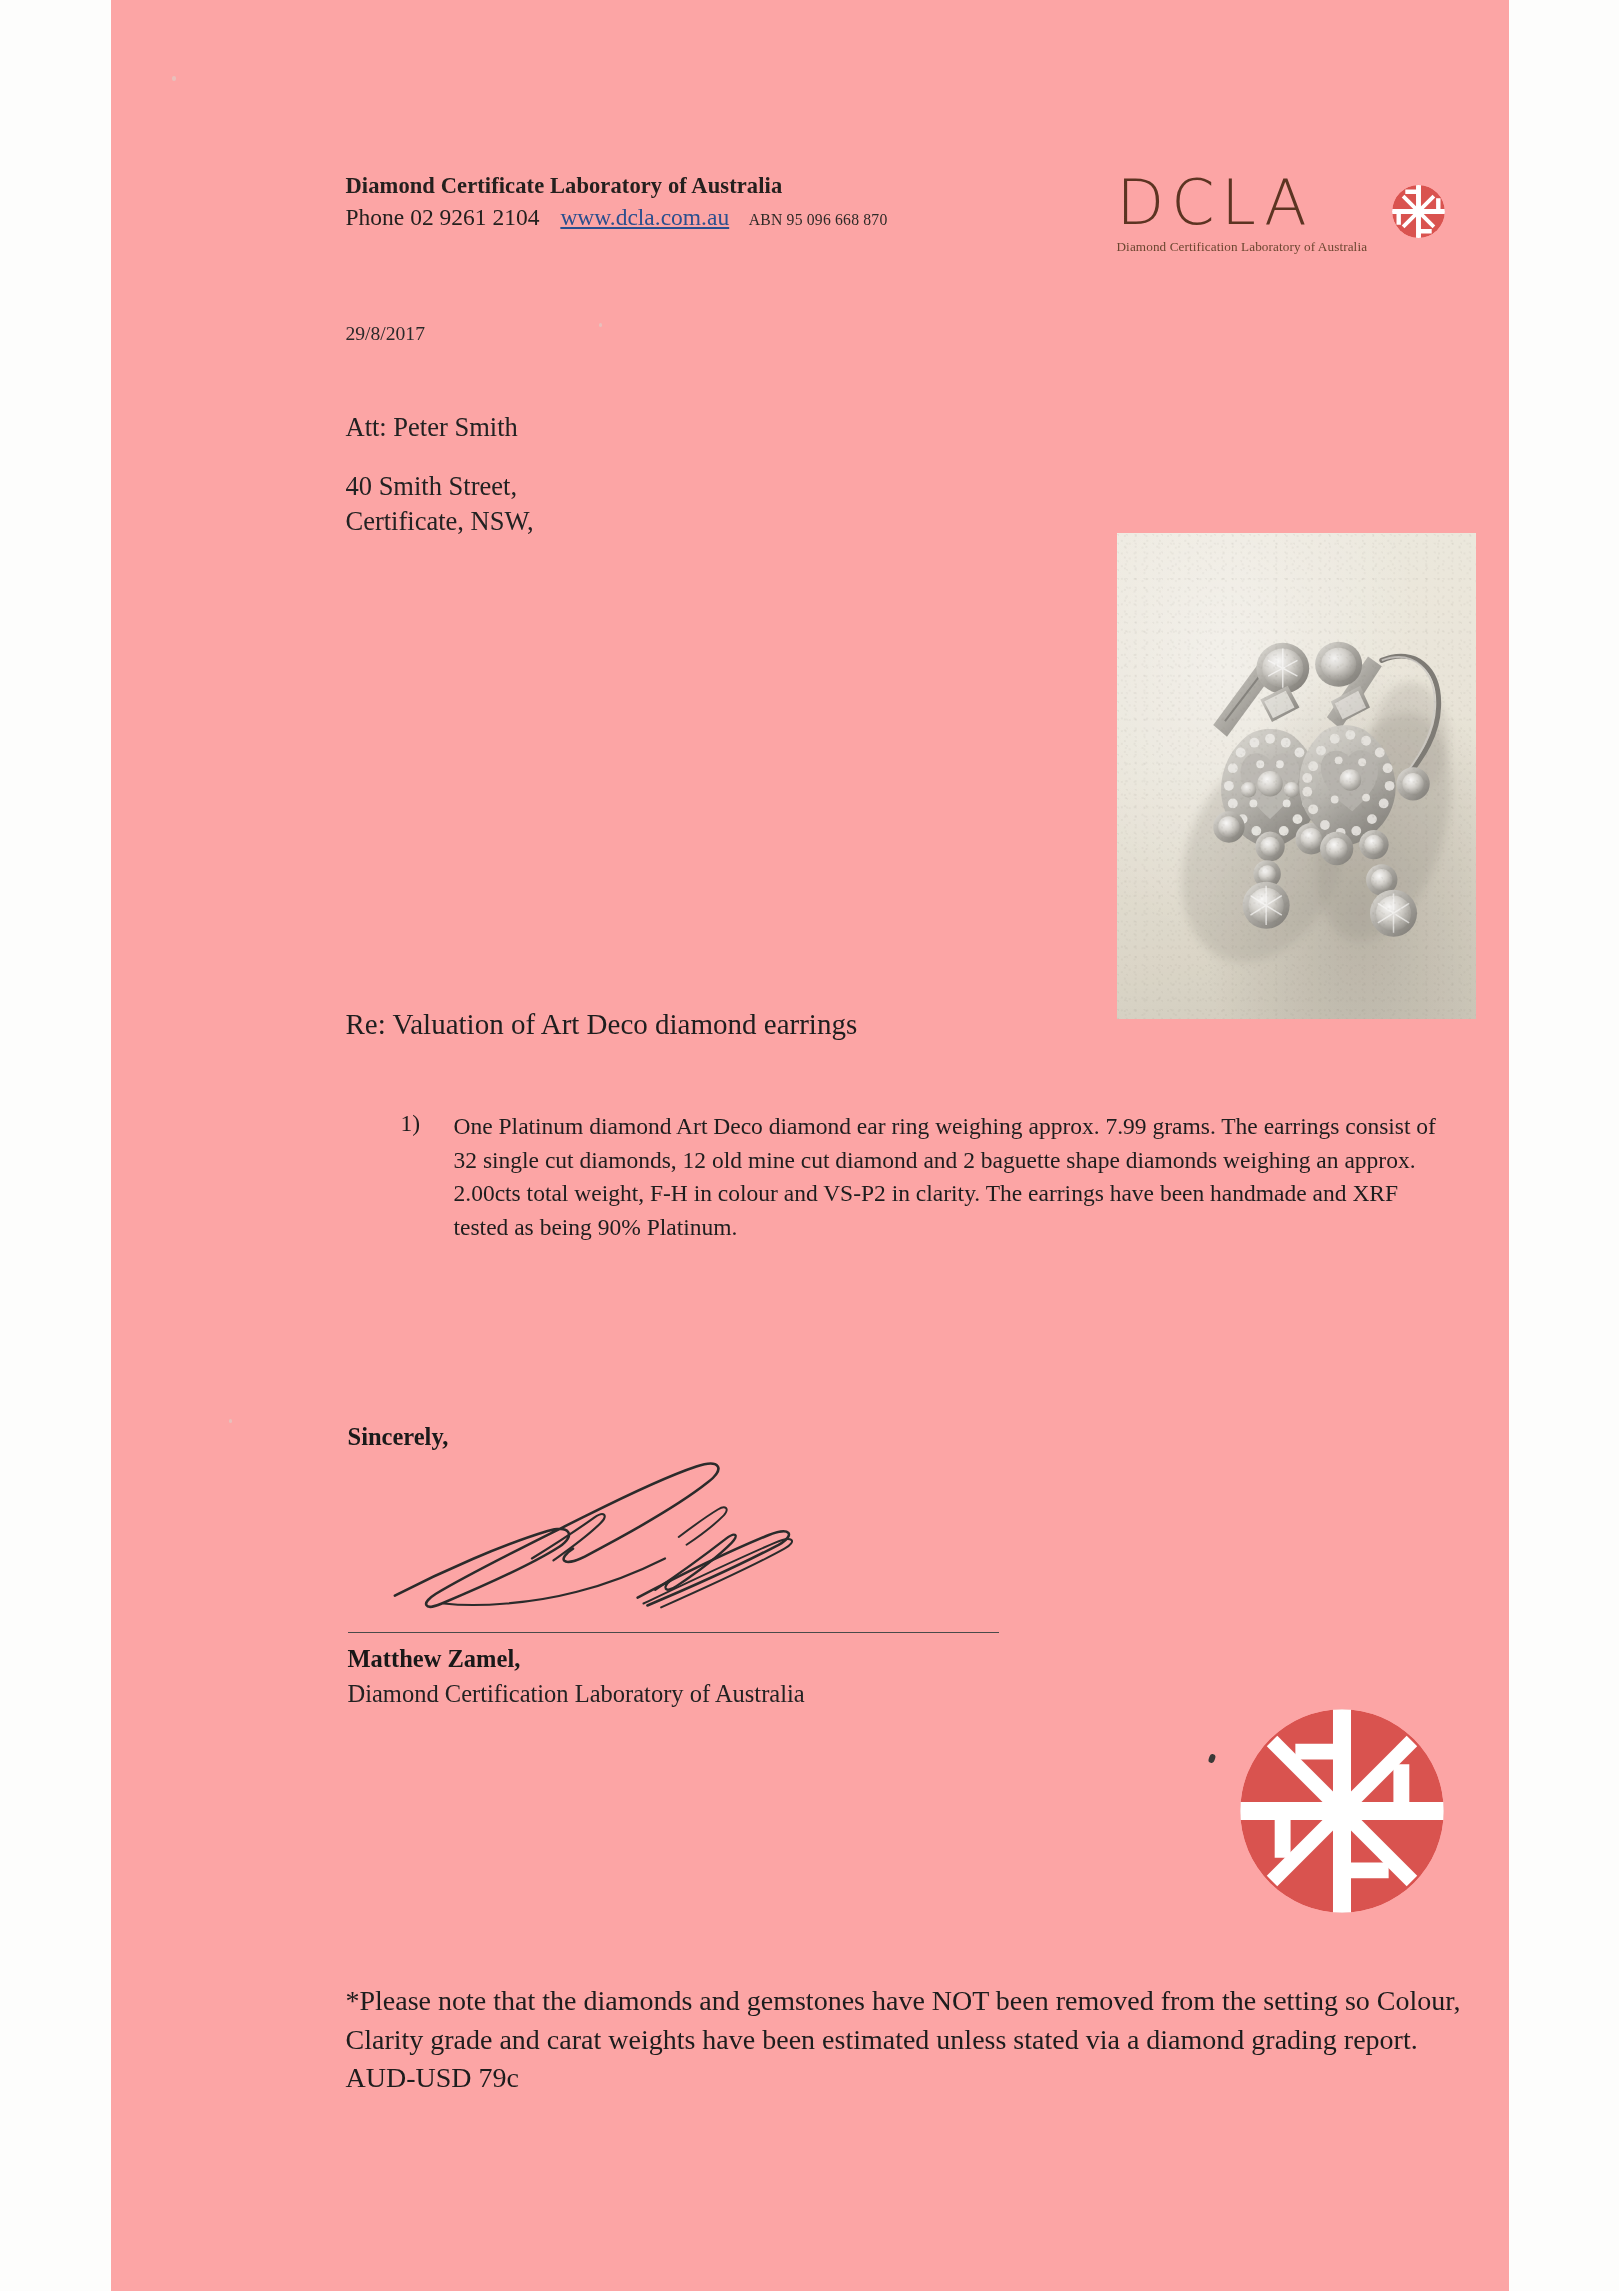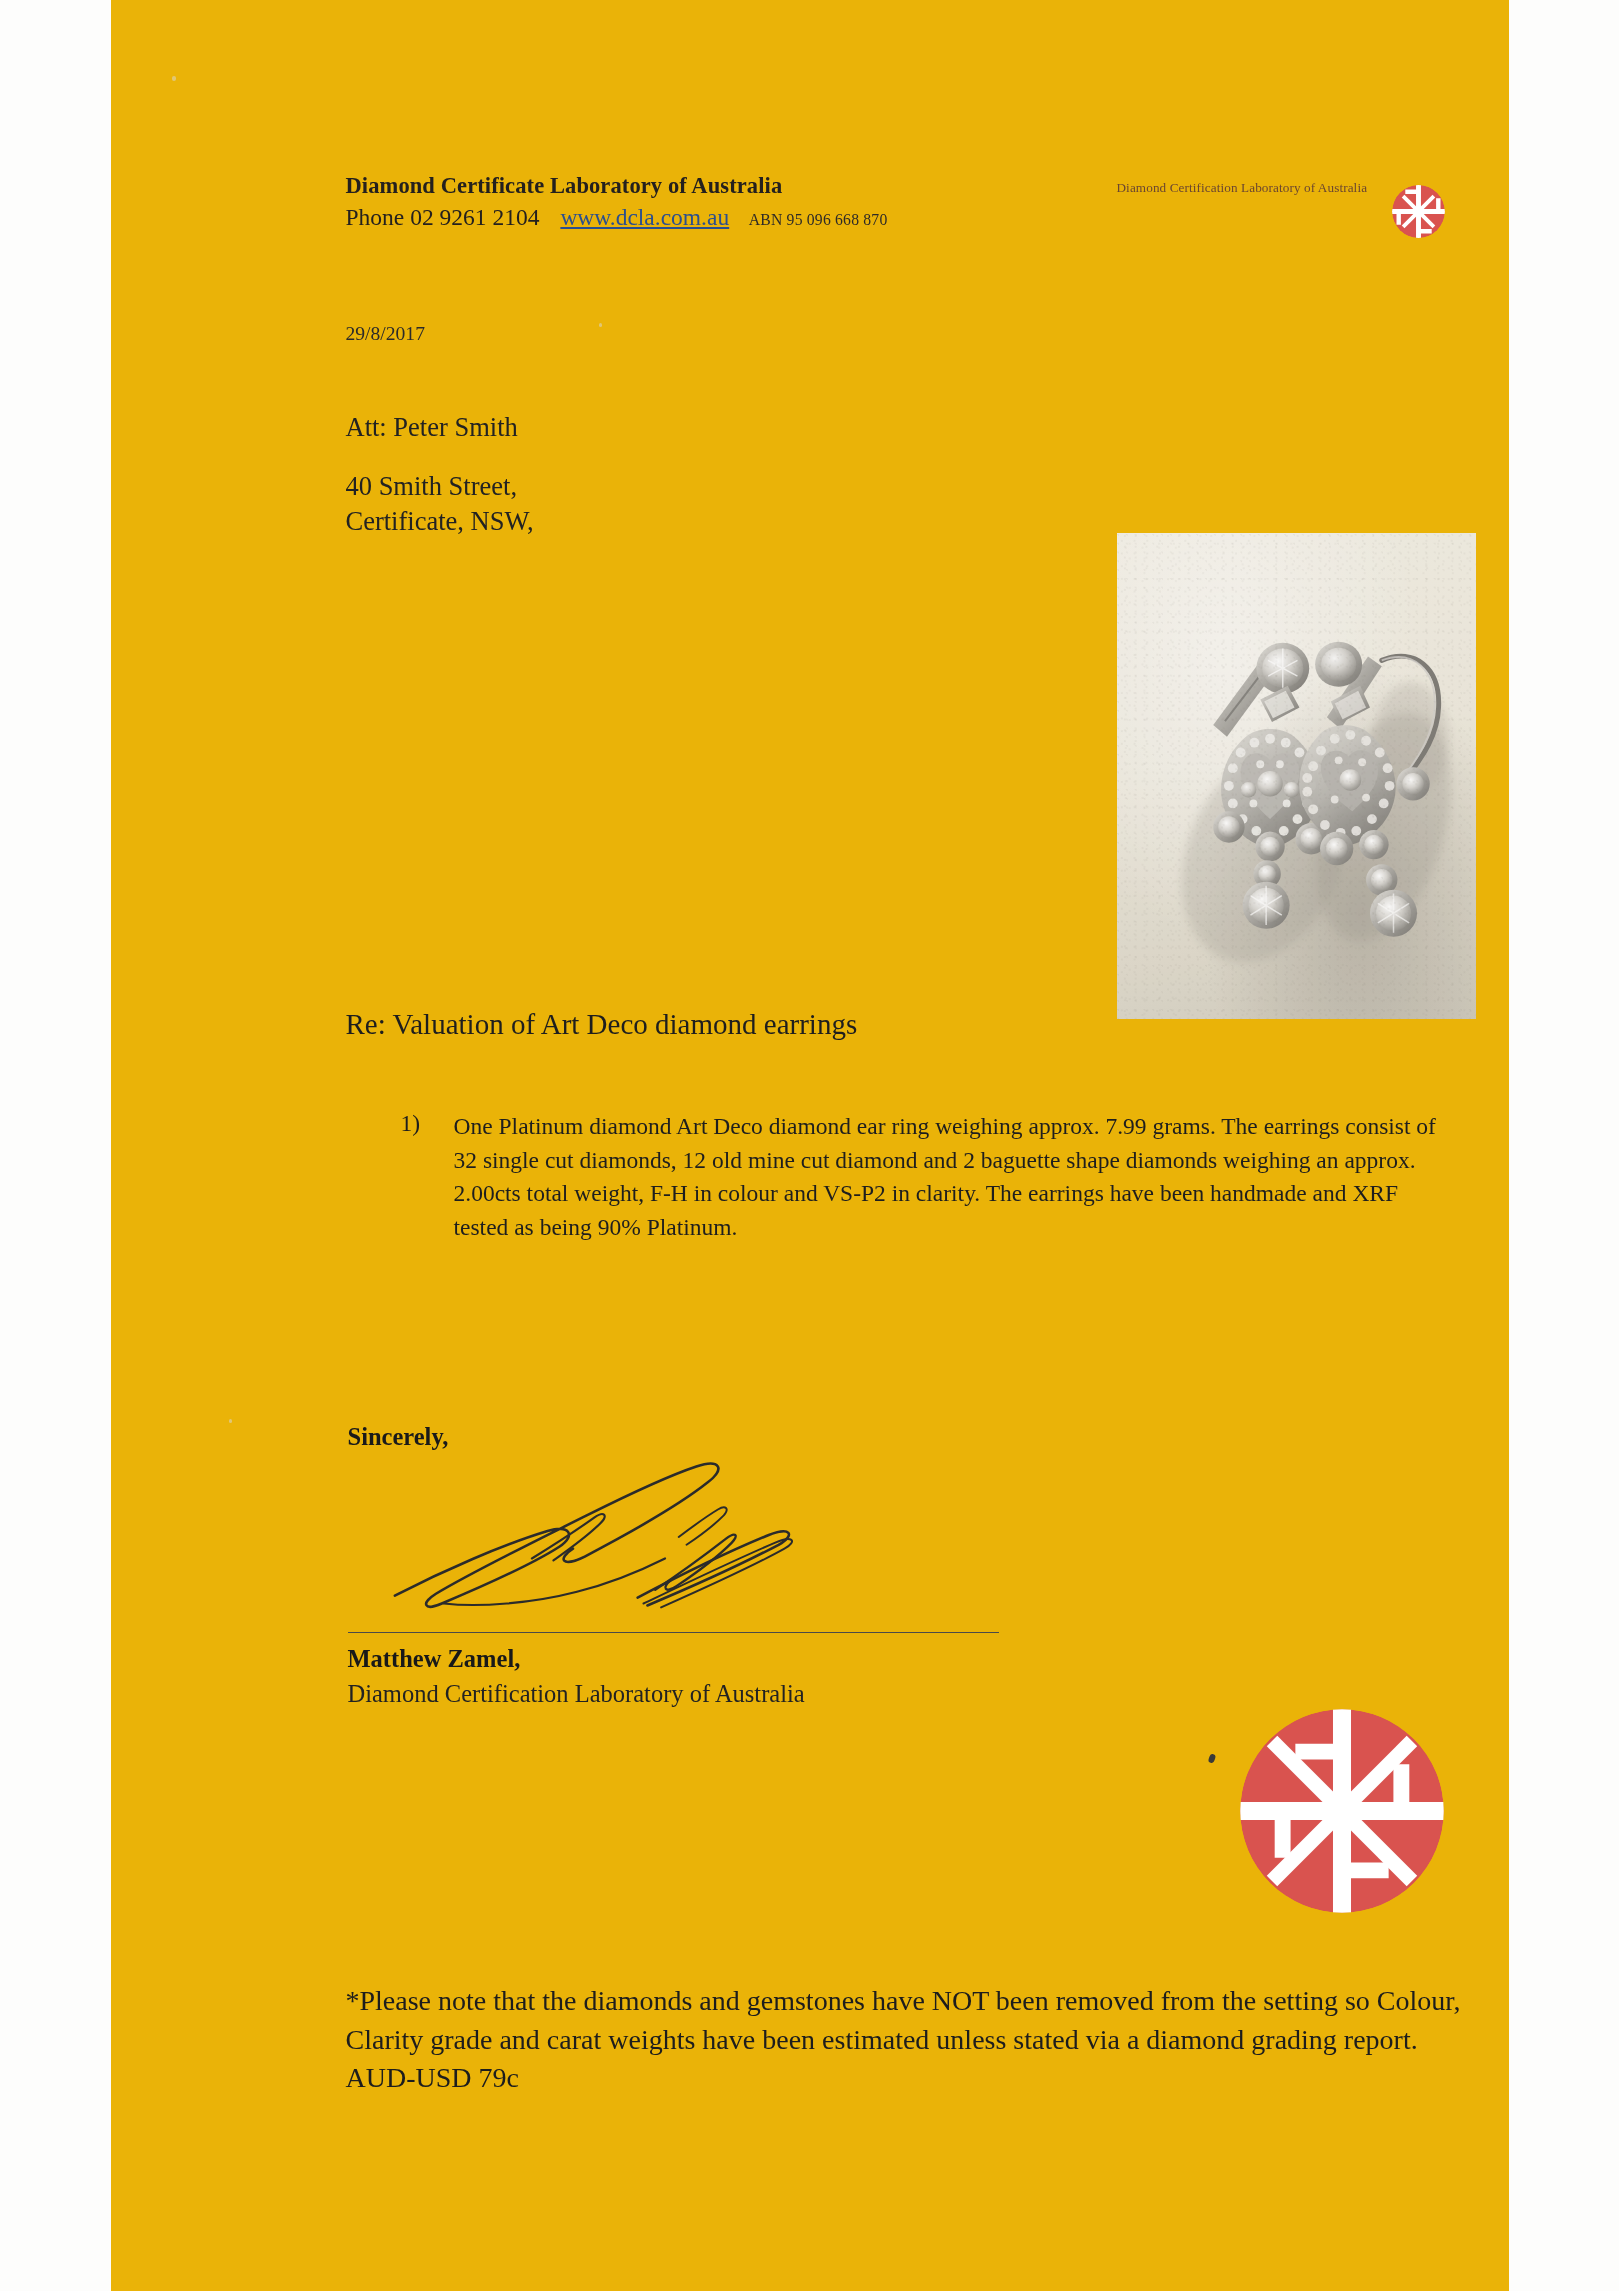--- a/index.html
+++ b/index.html
@@ -10,21 +10,21 @@
   }
   body {
     font-family: "Liberation Serif", serif;
     color: #1b1b1b;
   }
   #page {
     position: relative;
     width: 1398px;
     height: 2292px;
     margin: 0 auto;
-    background: #eab308;
+    background: #fca5a5;
     overflow: hidden;
   }
 
   
   .speck {
     position: absolute;
     background: #d8d5cd;
     border-radius: 50%;
     opacity: .55;
     pointer-events: none;
@@ -283,20 +283,21 @@
   <div class="hdr-left">
     <div class="hdr-company">Diamond Certificate Laboratory of Australia</div>
     <div class="hdr-line2">
       <span class="hdr-phone">Phone 02 9261 2104</span>
       <span class="hdr-url">www.dcla.com.au</span>
       <span class="hdr-abn">ABN 95 096 668 870</span>
     </div>
   </div>
 
   <div class="logo">
+    <div class="logo-word">DCLA</div>
     <div class="logo-tag">Diamond Certification Laboratory of Australia</div>
   </div>
 
   <div class="logo-mark-small">
     <svg class="pinwheel" viewBox="0 0 100 100" width="55" height="55" aria-hidden="true">
       <defs>
         <clipPath id="clipSmall">
             <circle cx="50" cy="50" r="48"></circle>
           </clipPath>
       </defs>

